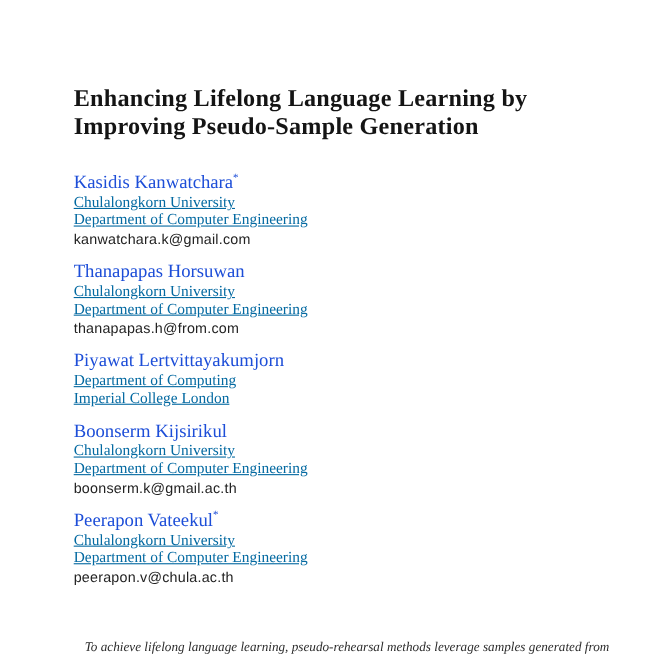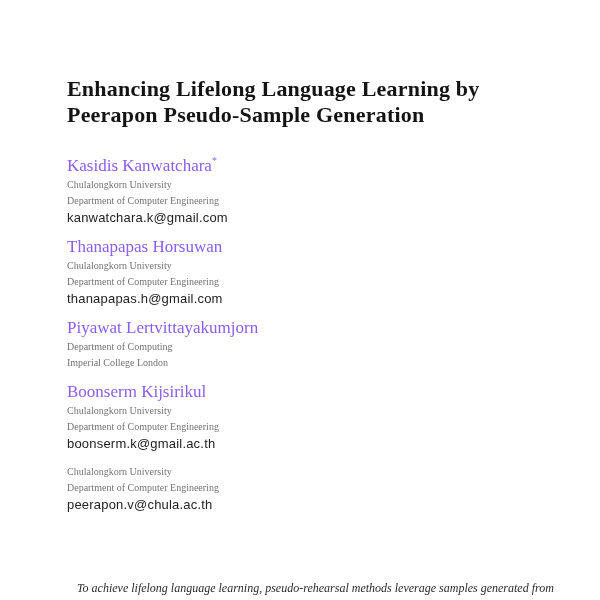--- a/index.html
+++ b/index.html
@@ -32,30 +32,31 @@
   .authors {
     margin-top: 29px;
   }
   .author {
     margin-bottom: 12px;
   }
   .author-name {
     font-size: 17px;
     line-height: 18px;
     margin-bottom: 2px;
-    color: #8b5cf6;
+    color: #1d4ed8;
   }
   .author-name sup {
     font-size: 10px;
     line-height: 0;
   }
   .author-line {
-    font-size: 10px;
+    font-size: 14px;
     line-height: 16px;
-    color: #737373;
+    color: #0369a1;
+    text-decoration: underline;
   }
   .author-email {
     font-family: Liberation Sans, sans-serif;
     font-size: 13px;
     line-height: 16px;
     margin-top: 1px;
     color: #222222;
     letter-spacing: 0.2px;
   }
   .abstract-line {
@@ -71,53 +72,54 @@
   }
 </style>
 </head>
 <body>
 
 <div class="page">
   <div class="content">
 
     <div class="title">
       <div>Enhancing Lifelong Language Learning by</div>
-      <div>Peerapon Pseudo-Sample Generation</div>
+      <div>Improving Pseudo-Sample Generation</div>
     </div>
 
     <div class="authors">
 
       <div class="author">
         <div class="author-name"><span>Kasidis Kanwatchara</span><sup>*</sup></div>
         <div class="author-line">Chulalongkorn University</div>
         <div class="author-line">Department of Computer Engineering</div>
         <div class="author-email">kanwatchara.k@gmail.com</div>
       </div>
 
       <div class="author">
         <div class="author-name"><span>Thanapapas Horsuwan</span><sup></sup></div>
         <div class="author-line">Chulalongkorn University</div>
         <div class="author-line">Department of Computer Engineering</div>
-        <div class="author-email">thanapapas.h@gmail.com</div>
+        <div class="author-email">thanapapas.h@from.com</div>
       </div>
 
       <div class="author">
         <div class="author-name"><span>Piyawat Lertvittayakumjorn</span><sup></sup></div>
         <div class="author-line">Department of Computing</div>
         <div class="author-line">Imperial College London</div>
       </div>
 
       <div class="author">
         <div class="author-name"><span>Boonserm Kijsirikul</span><sup></sup></div>
         <div class="author-line">Chulalongkorn University</div>
         <div class="author-line">Department of Computer Engineering</div>
         <div class="author-email">boonserm.k@gmail.ac.th</div>
       </div>
 
       <div class="author">
+        <div class="author-name"><span>Peerapon Vateekul</span><sup>*</sup></div>
         <div class="author-line">Chulalongkorn University</div>
         <div class="author-line">Department of Computer Engineering</div>
         <div class="author-email">peerapon.v@chula.ac.th</div>
       </div>
 
     </div>
   </div>
 
   <div class="abstract-line">To achieve lifelong language learning, pseudo-rehearsal methods leverage samples generated from</div>
 </div>

